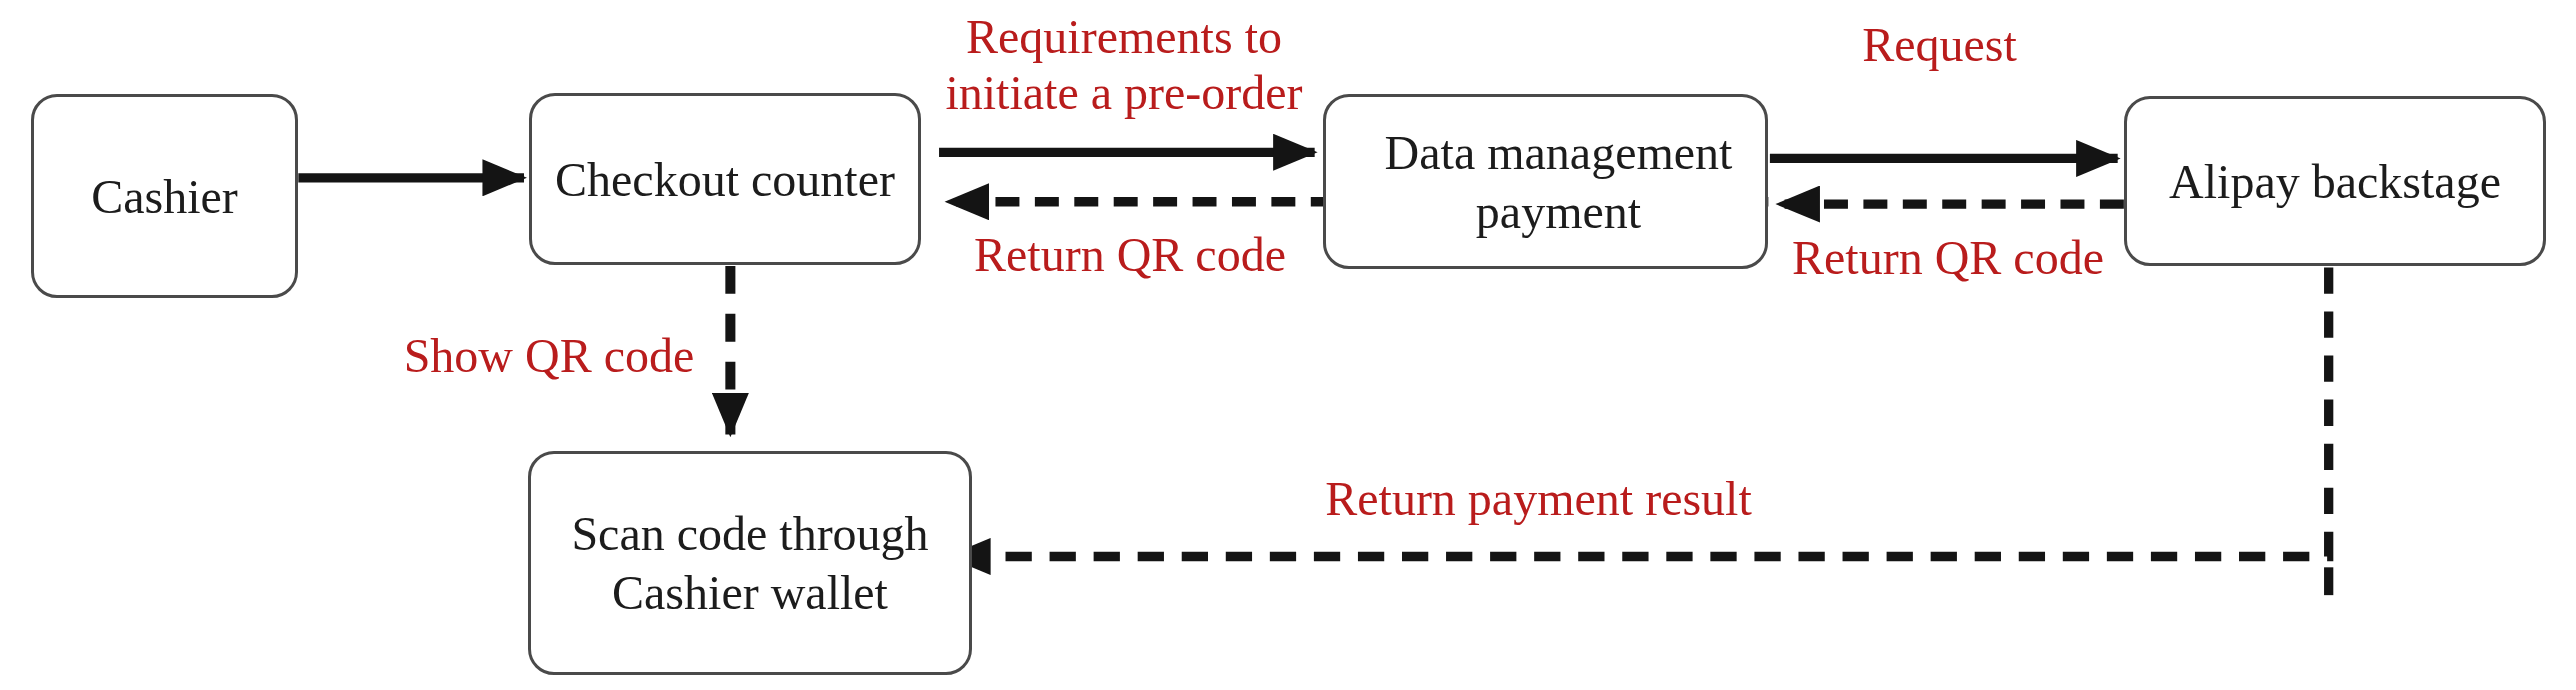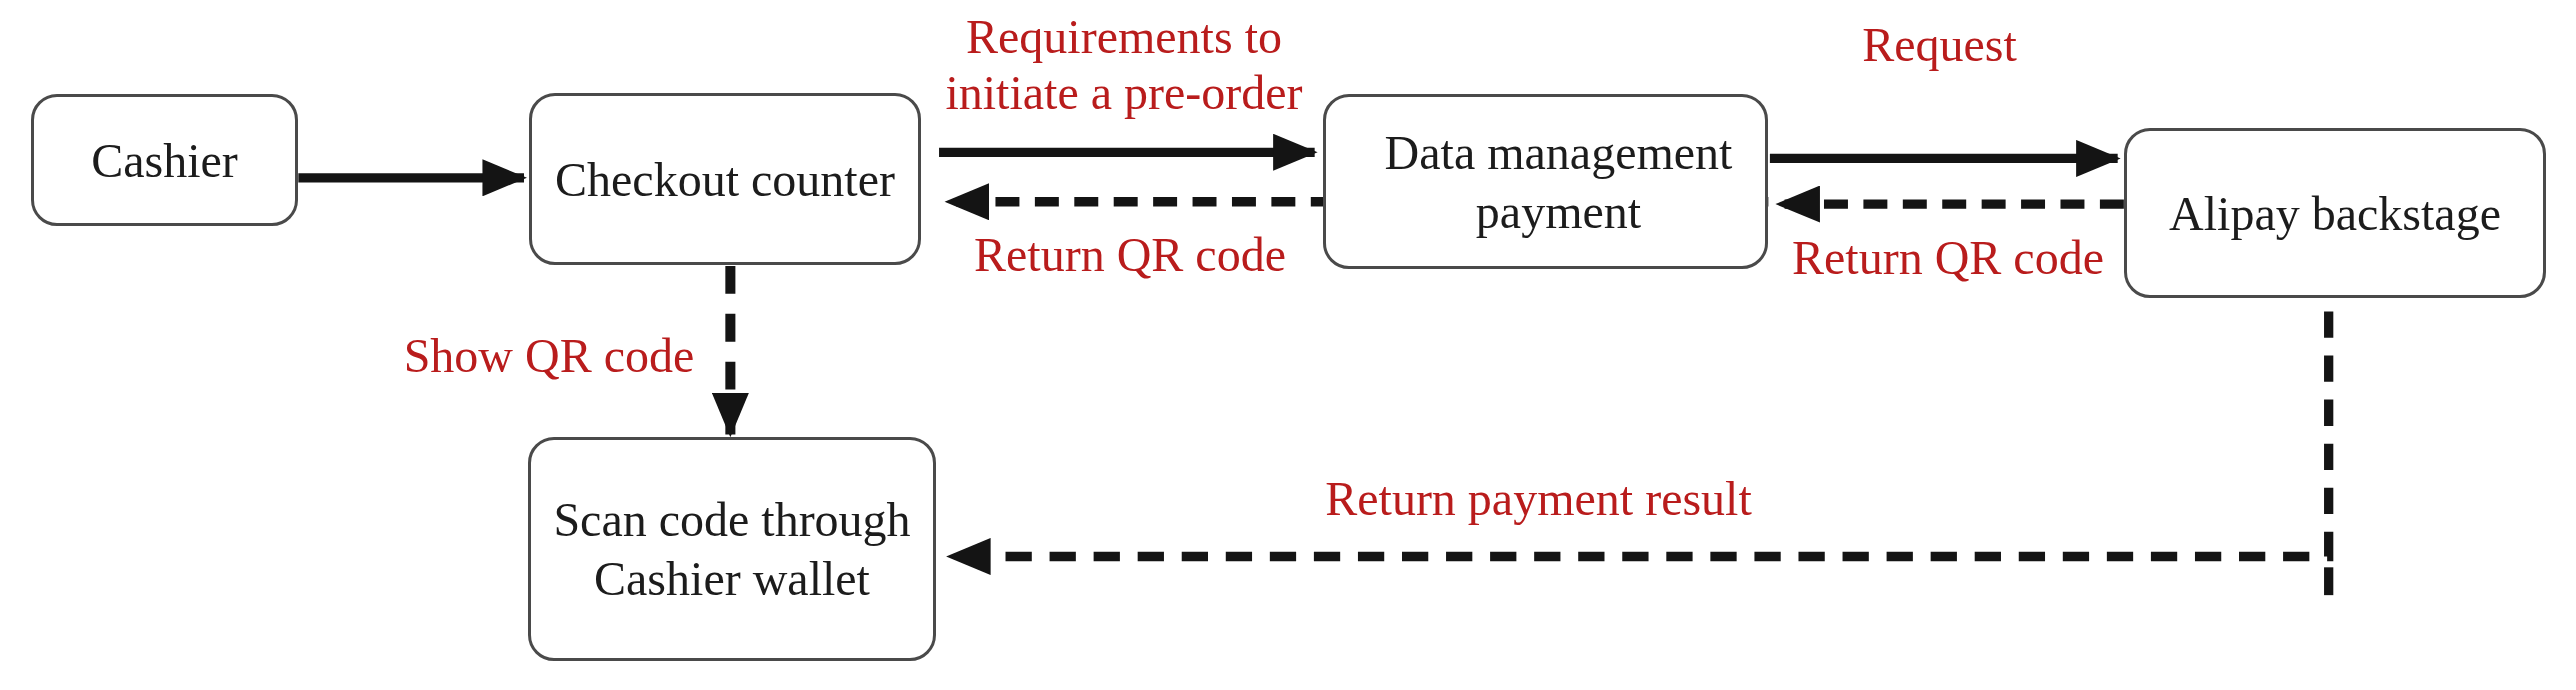--- a/index.html
+++ b/index.html
@@ -45,25 +45,25 @@
     z-index: 3;
     font-size: 48px;
     line-height: 56px;
     color: #b91c1c;
     text-align: center;
     white-space: nowrap;
   }
   .edge-label span { display: block; }
 
   
-  #node-cashier   { left: 31px;   top: 94px; width: 267px; height: 132px; }
+  #node-cashier   { left: 31px;   top: 94px; width: 267px; height: 204px; }
   #node-checkout  { left: 529px;  top: 93px; width: 392px; height: 172px; }
   #node-data      { left: 1323px; top: 94px; width: 445px; height: 175px; padding-left: 26px; }
-  #node-alipay    { left: 2124px; top: 96px; width: 422px; height: 170px; margin-top: 32px; }
-  #node-scan      { left: 528px;  top: 437px; width: 408px; height: 224px; }
+  #node-alipay    { left: 2124px; top: 96px; width: 422px; height: 170px; }
+  #node-scan      { left: 528px;  top: 451px; width: 444px; height: 224px; }
 
   
   #label-requirements   { left: 873px; top: 9.3px;  width: 502px; }
   #label-return-qr-left { left: 898px; top: 227px; width: 464px; }
   #label-request        { left: 1785px; top: 17px;  width: 309px; }
   #label-return-qr-right{ left: 1716px; top: 230px; width: 464px; }
   #label-show-qr        { left: 356px;  top: 328px; width: 386px; }
   #label-return-payment { left: 1268px; top: 471px; width: 541px; }
 </style>
 </head>

